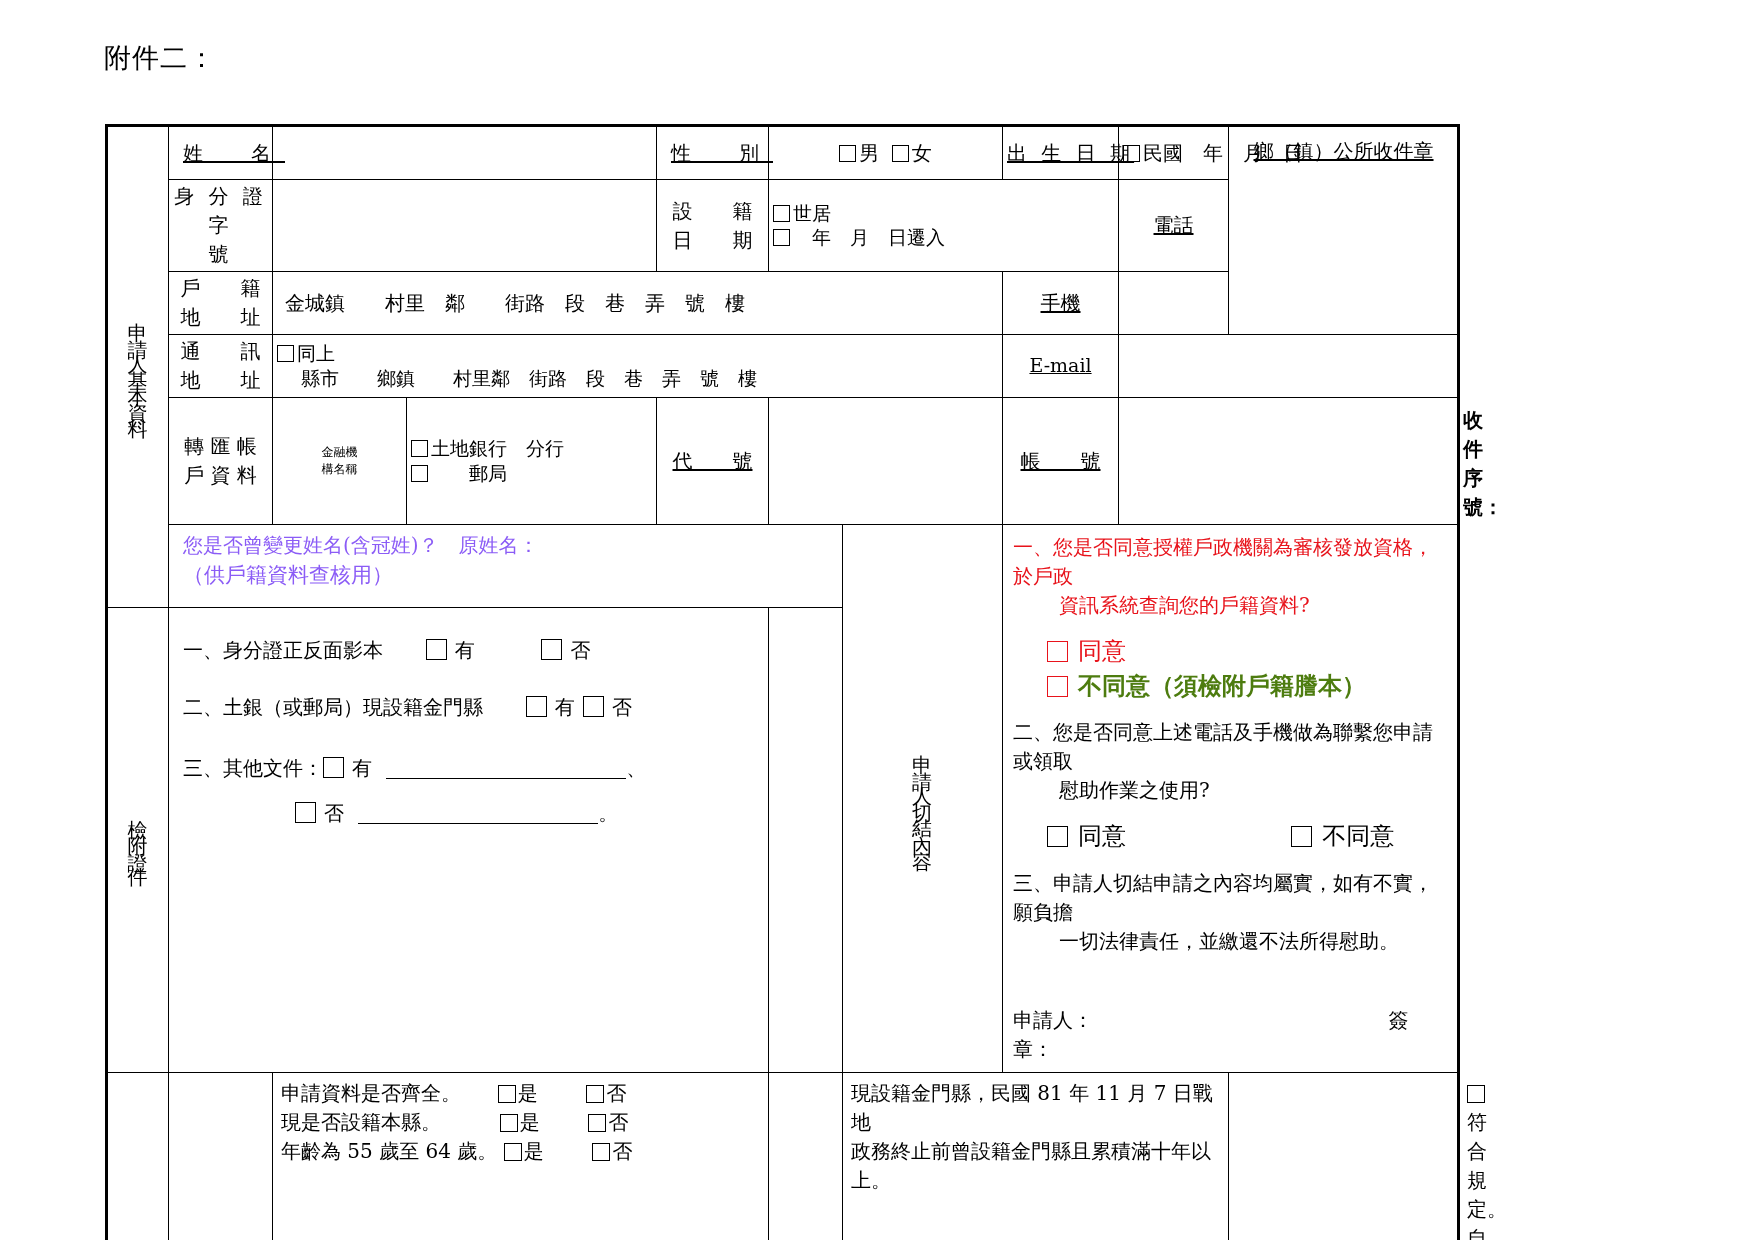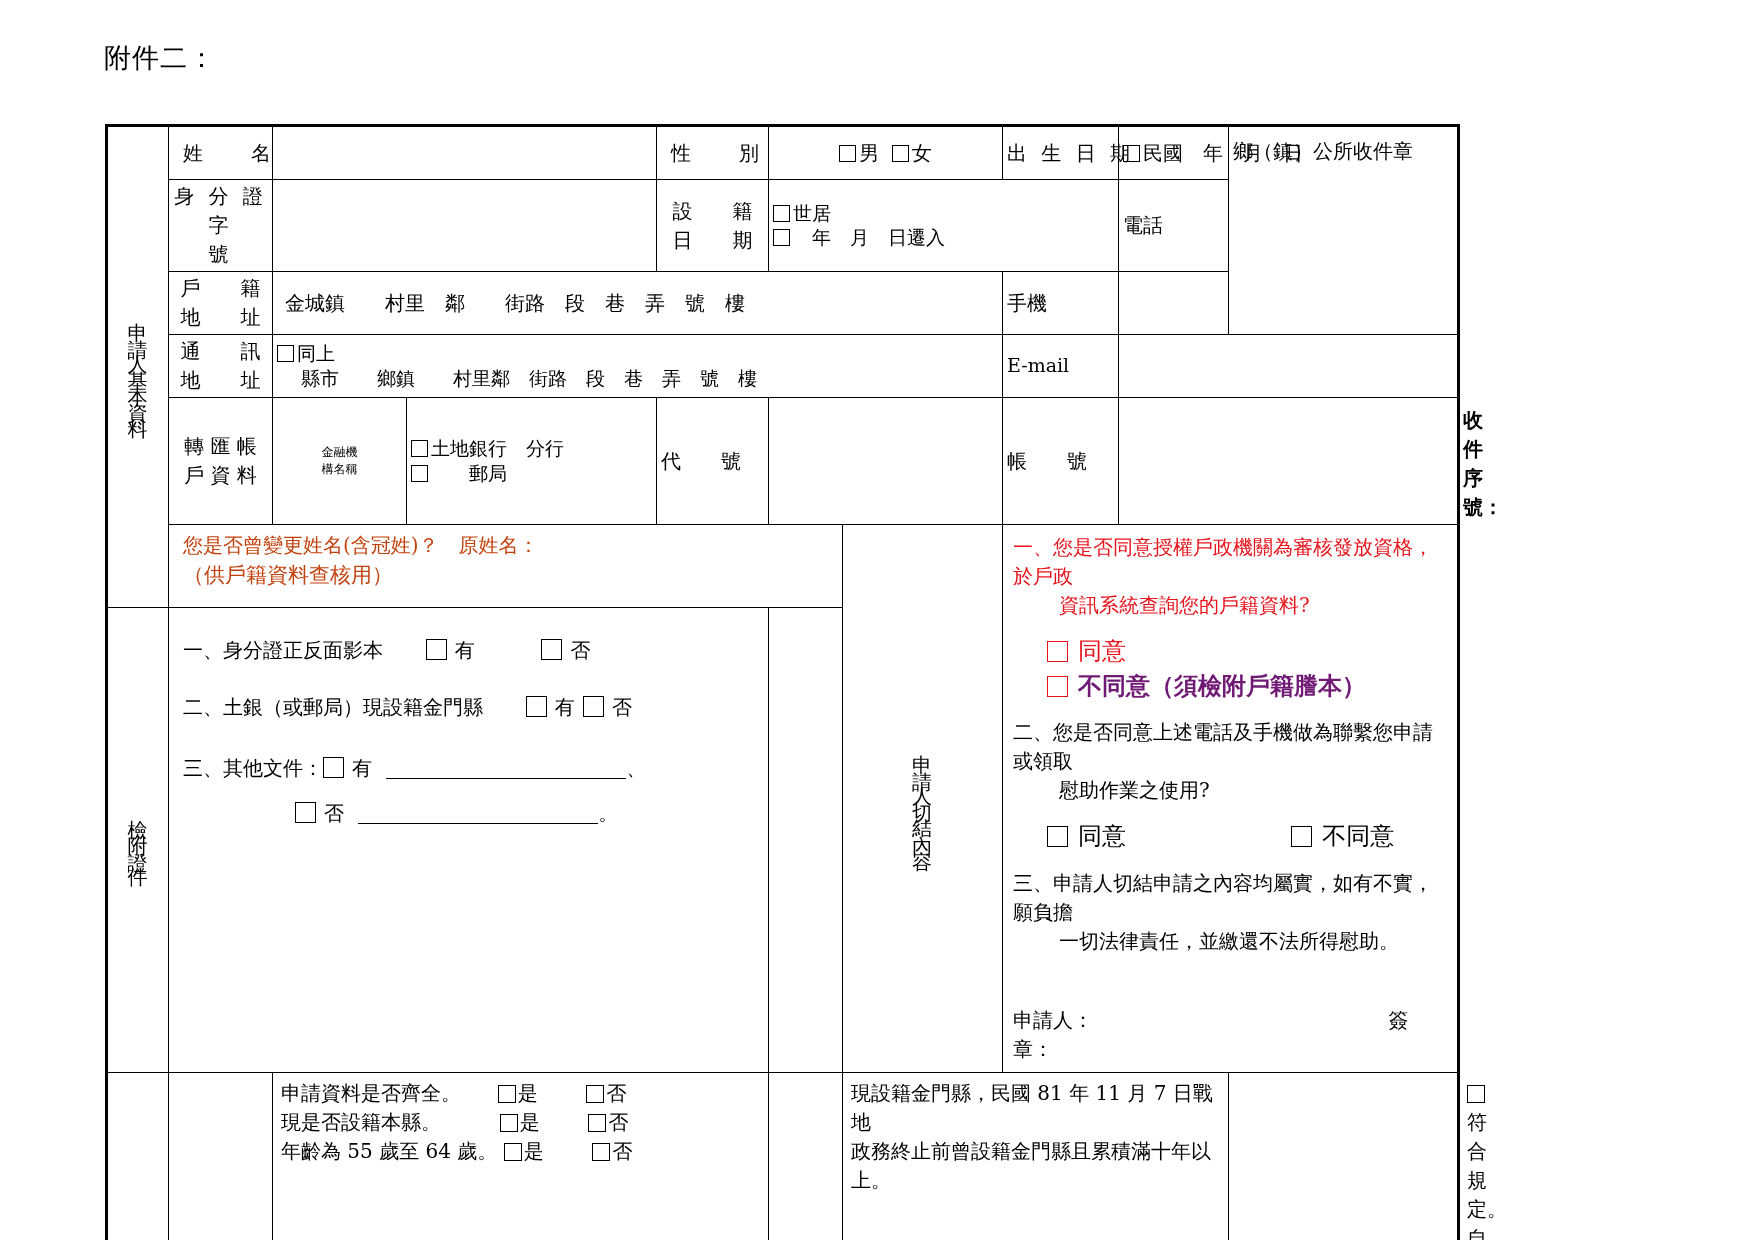--- a/index.html
+++ b/index.html
@@ -67,43 +67,44 @@
     padding: 0 !important;
   }
   .vlabel .v {
     writing-mode: vertical-rl;
     text-orientation: upright;
     letter-spacing: 16px;
     display: inline-block;
     line-height: 1;
   }
   .rowlabel {
-    text-align: left;
+    text-align: center;
     font-size: 20px;
     white-space: nowrap;
+    text-decoration: underline;
   }
   .spread2 { letter-spacing: 14px; padding-left: 14px !important; }
   .twoline { line-height: 1.25; font-size: 20px; text-align:center; }
   .cb {
     display: inline-block;
     width: 17px;
     height: 17px;
     border: 1.6px solid #000;
     vertical-align: -2px;
     margin-right: 3px;
     box-sizing: border-box;
   }
   .cb.red { border-color: #e8131b; }
   .red { color: #e8131b; }
-  .redbold { color: #701a75; font-weight: bold; }
+  .redbold { color: #4d7c0f; font-weight: bold; }
   .nowrap { white-space: nowrap; }
   .ul { display:inline-block; border-bottom: 1.5px solid #000; }
 
   .sec-red {
-    color: #c2410c;
+    color: #8b5cf6;
     font-size: 22px;
     line-height: 1.3;
     padding: 6px 0 6px 14px !important;
   }
   .sec-red .small { font-size: 21px; }
 
   .attach-list {
     font-size: 25px;
     line-height: 1.1;
     padding: 10px 0 10px 14px !important;

